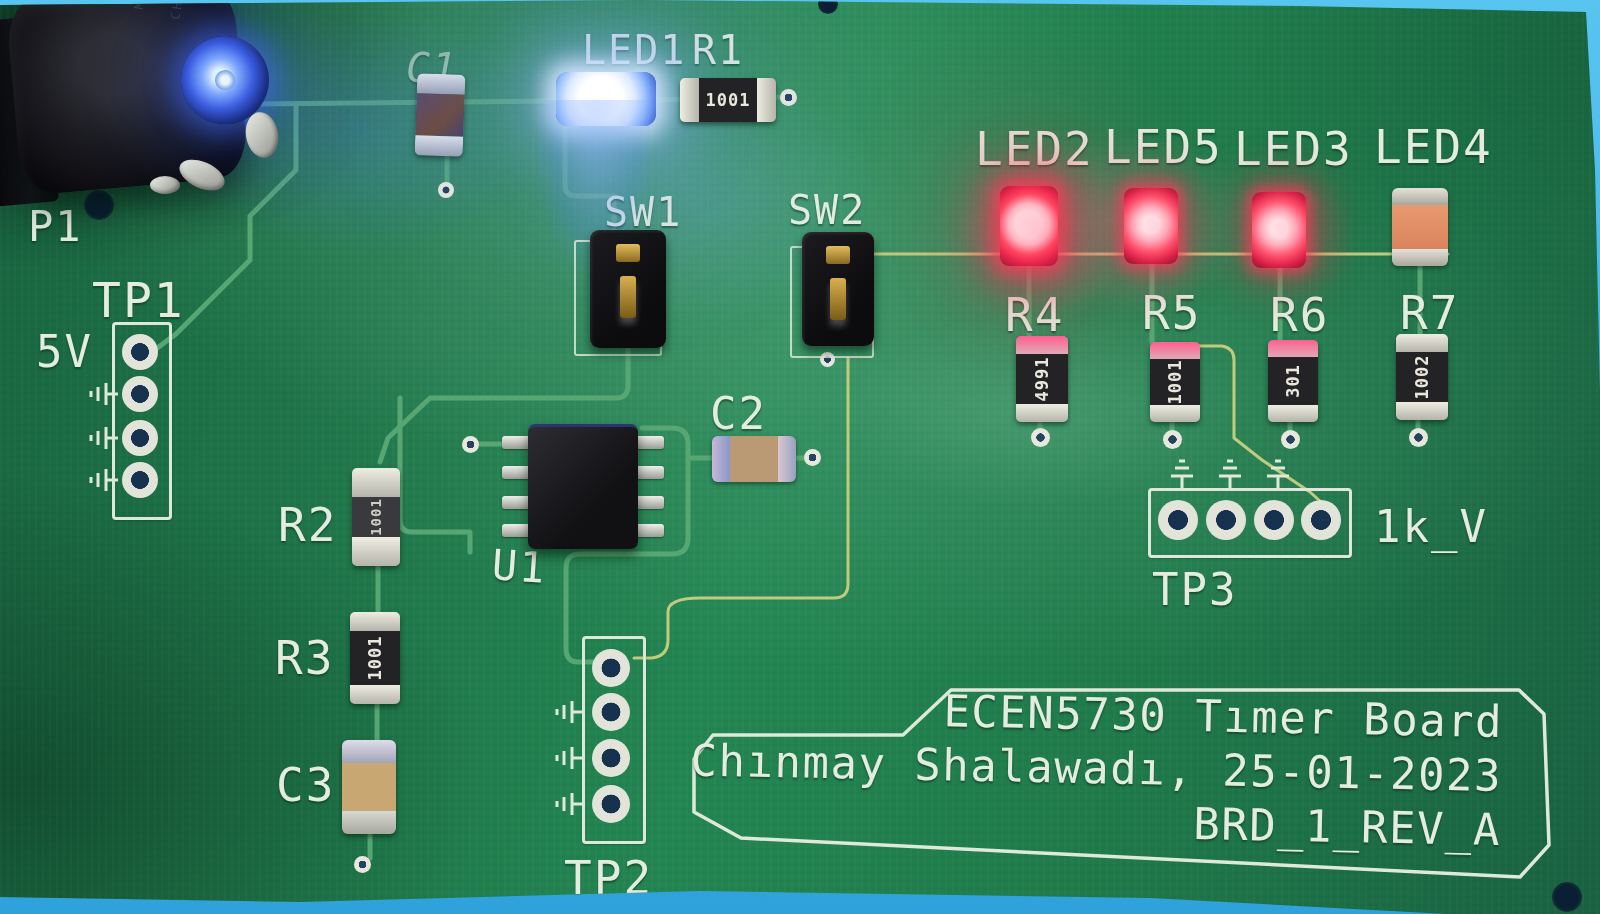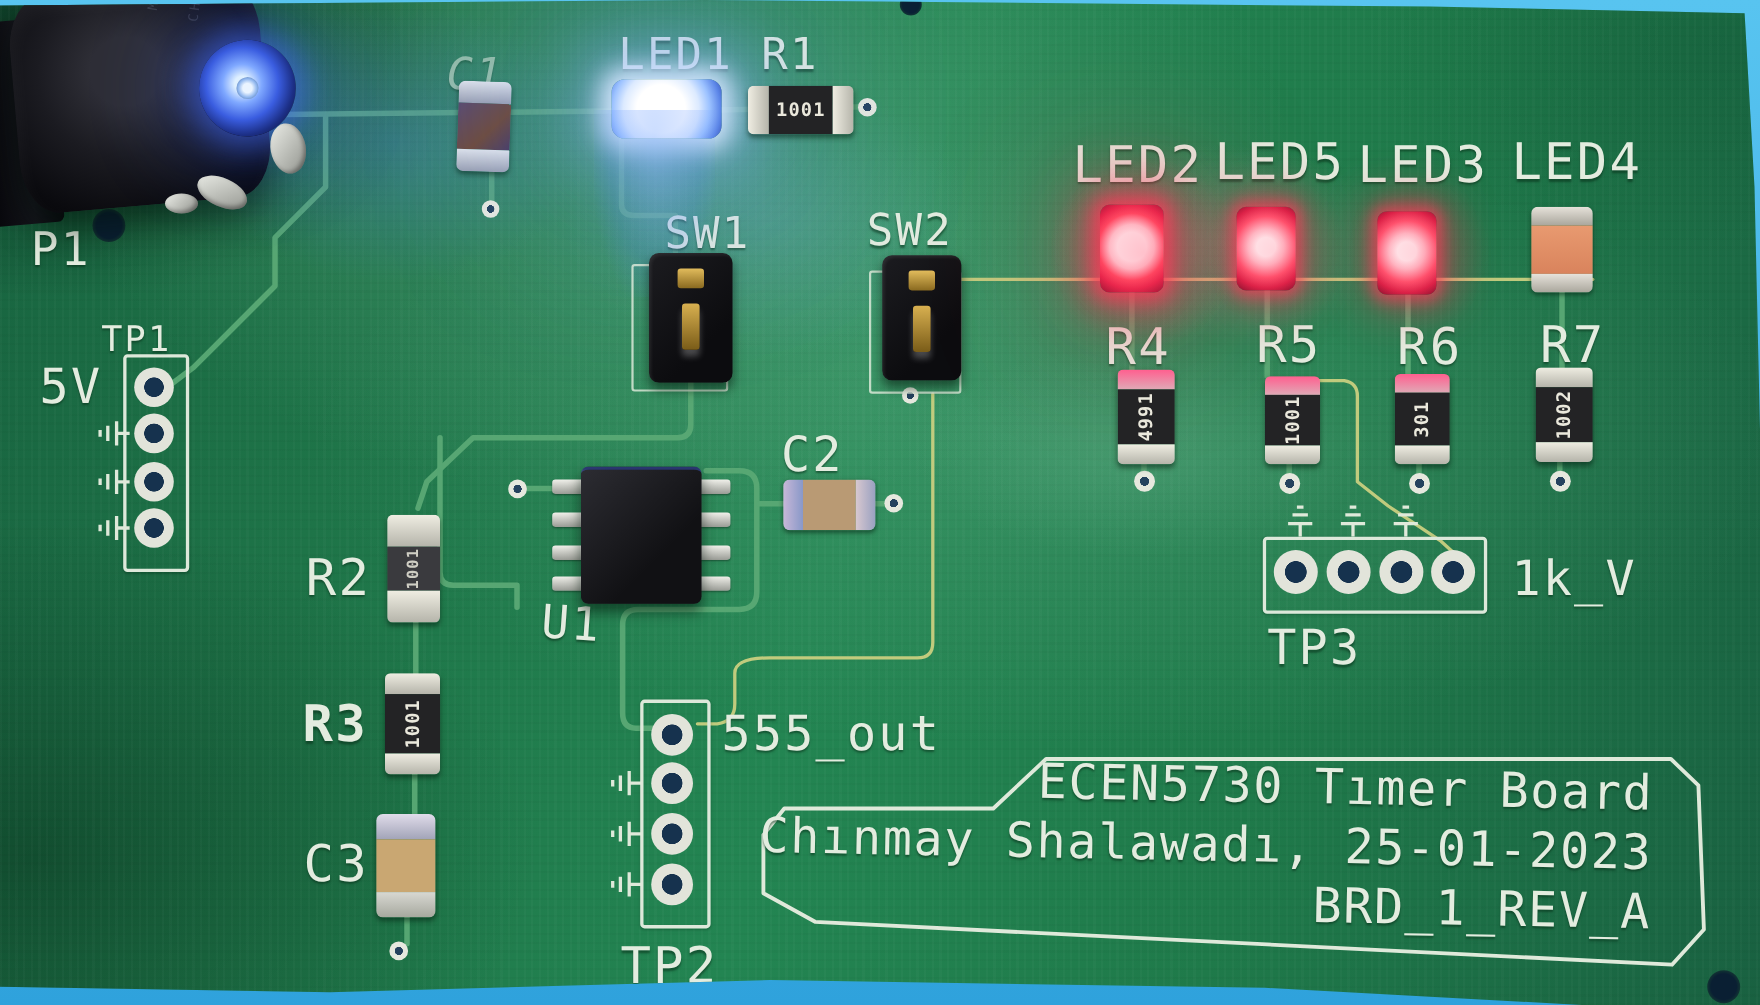--- a/index.html
+++ b/index.html
@@ -219,43 +219,42 @@
     <svg class="gicon" style="left:1261px;top:458px;transform:rotate(90deg);" viewBox="0 0 34 26">
         <g stroke="#dfe9da" stroke-width="3">
           <line x1="34" y1="13" x2="22" y2="13"></line>
           <line x1="22" y1="2" x2="22" y2="24"></line>
           <line x1="14" y1="6" x2="14" y2="20"></line>
           <line x1="7" y1="10" x2="7" y2="16"></line>
         </g>
       </svg>
 
     <div class="lbl" style="left:28px;top:206px;font-size:42px;">P1</div>
-    <div class="lbl" style="left:92px;top:292px;font-size:32px;">TP1</div>
+    <div class="lbl" style="left:92px;top:276px;font-size:48px;">TP1</div>
     <div class="lbl" style="left:36px;top:330px;font-size:44px;">5V</div>
     <div class="lbl" style="left:406px;top:48px;font-size:40px;opacity:.55;font-style:italic;">C1</div>
-    <div class="lbl" style="left:562px;top:30px;font-size:40px;">LED1</div>
+    <div class="lbl" style="left:582px;top:30px;font-size:40px;">LED1</div>
     <div class="lbl" style="left:692px;top:30px;font-size:40px;">R1</div>
     <div class="lbl" style="left:604px;top:192px;font-size:40px;">SW1</div>
     <div class="lbl" style="left:788px;top:190px;font-size:40px;">SW2</div>
     <div class="lbl" style="left:975px;top:126px;font-size:46px;">LED2</div>
     <div class="lbl" style="left:1104px;top:124px;font-size:46px;">LED5</div>
     <div class="lbl" style="left:1234px;top:126px;font-size:46px;">LED3</div>
     <div class="lbl" style="left:1374px;top:124px;font-size:46px;">LED4</div>
     <div class="lbl" style="left:1005px;top:292px;font-size:46px;">R4</div>
     <div class="lbl" style="left:1142px;top:290px;font-size:46px;">R5</div>
     <div class="lbl" style="left:1270px;top:292px;font-size:46px;">R6</div>
     <div class="lbl" style="left:1400px;top:290px;font-size:46px;">R7</div>
     <div class="lbl" style="left:278px;top:502px;font-size:46px;">R2</div>
     <div class="lbl" style="left:492px;top:546px;font-size:42px;transform:rotate(4deg);">U1</div>
     <div class="lbl" style="left:710px;top:392px;font-size:44px;">C2</div>
-    <div class="lbl" style="left:275px;top:635px;font-size:46px;font-weight:bold;">R3</div>
+    <div class="lbl" style="left:275px;top:635px;font-size:46px;">R3</div>
     <div class="lbl" style="left:276px;top:762px;font-size:46px;">C3</div>
     <div class="lbl" style="left:1152px;top:568px;font-size:44px;">TP3</div>
     <div class="lbl" style="left:1374px;top:505px;font-size:44px;">1k_V</div>
-    <div class="lbl" style="left:656px;top:646px;font-size:44px;">555_out</div>
     <div class="lbl" style="left:564px;top:855px;font-size:46px;">TP2</div>
 
     <div class="tb-lines" style="top:700px;">
       <span class="lbl" style="font-size:44px;letter-spacing:1.5px;">ECEN5730 Tımer Board</span>
       <span class="lbl" style="font-size:44px;letter-spacing:1.5px;">Chınmay Shalawadı, 25-01-2023</span>
       <span class="lbl" style="font-size:44px;letter-spacing:1.5px;">BRD_1_REV_A</span>
     </div>
 
     <div class="jack">
       <div class="flange"></div>

